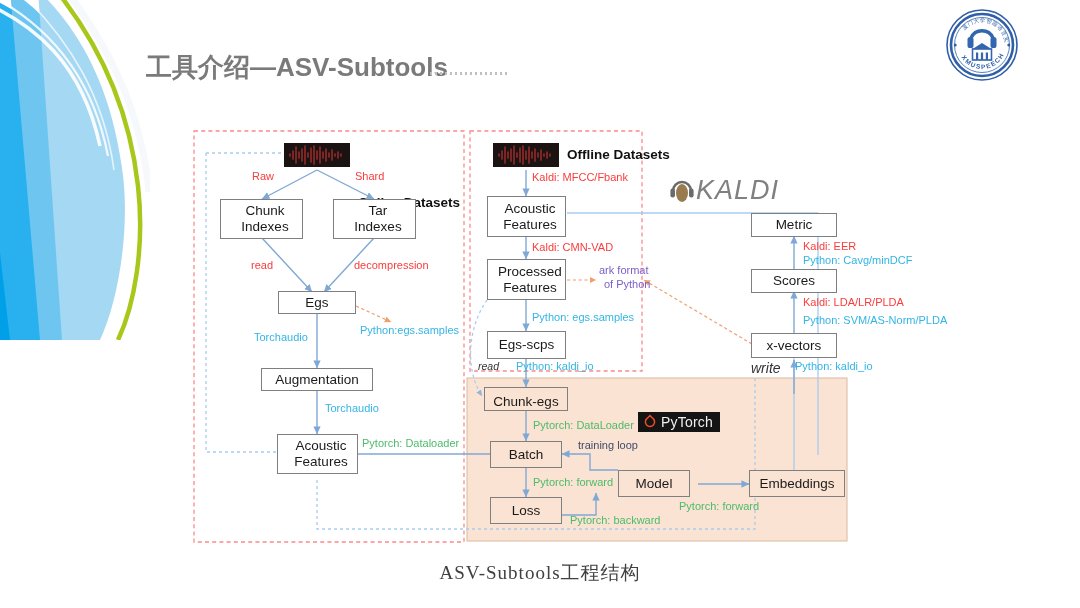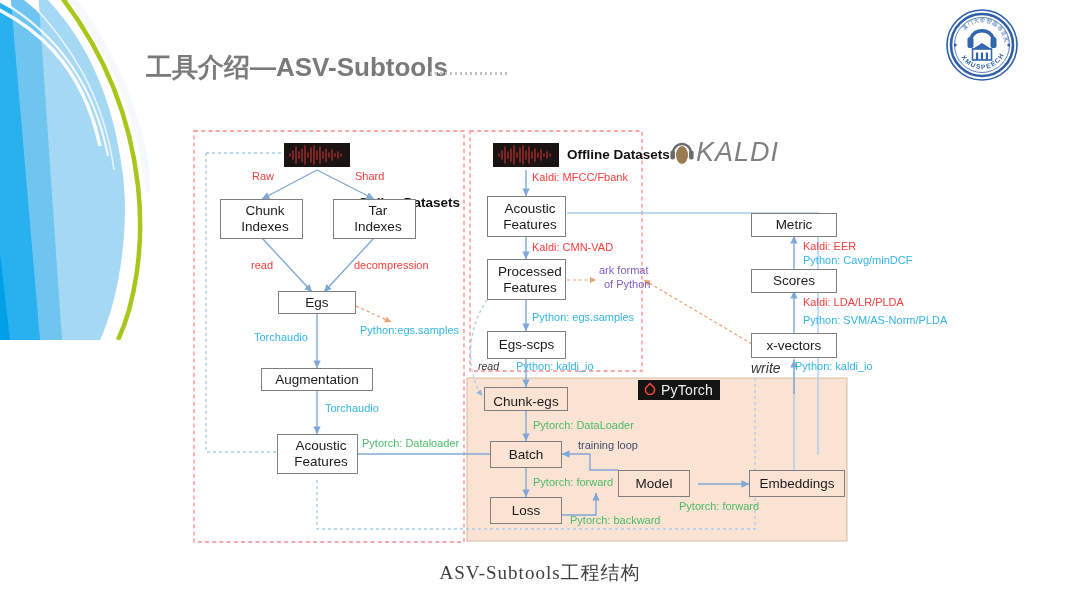--- a/index.html
+++ b/index.html
@@ -51,21 +51,21 @@
   .lbl.purple{color:#7b5fc7;}
   .lbl.navy{color:#3f4c6b;}
   .lbl.ital{font-style:italic;color:#333;}
 
   .hdr{position:absolute;font-size:13.5px;font-weight:bold;color:#111;white-space:nowrap;}
 
   
   .wave{position:absolute;background:#1b1212;display:block;}
 
   
-  .kaldi{position:absolute;display:flex;align-items:flex-end;}
+  .kaldi{position:absolute;display:flex;align-items:flex-end;margin-top:38px;}
   .kaldi-txt{font-size:27px;font-style:italic;color:#808080;letter-spacing:1px;font-family:"Liberation Sans",sans-serif;}
 
   
   .pytorch{
     position:absolute;background:#141414;display:flex;align-items:center;
     padding:2px 7px 2px 5px;
   }
   .pytorch-txt{color:#efefef;font-size:14px;letter-spacing:.2px;}
 
   
@@ -252,21 +252,21 @@
     <div class="kaldi" style="left:668px;top:137px;">
       <svg width="28" height="30" viewBox="0 0 28 30" xmlns="http://www.w3.org/2000/svg">
         <path d="M5,15 a9,9 0 0 1 18,0" fill="none" stroke="#6b6b6b" stroke-width="2.6"></path>
         <ellipse cx="14" cy="17" rx="6" ry="9" fill="#9a7b4f"></ellipse>
         <rect x="2.4" y="12.5" width="4.6" height="9" rx="2.2" fill="#6b6b6b"></rect>
         <rect x="21" y="12.5" width="4.6" height="9" rx="2.2" fill="#6b6b6b"></rect>
       </svg>
       <span class="kaldi-txt">KALDI</span>
     </div>
 
-    <div class="pytorch" style="left:638px;top:380px;">
+    <div class="pytorch" style="left:638px;top:412px;">
       <svg width="14" height="16" viewBox="0 0 14 16" xmlns="http://www.w3.org/2000/svg" style="margin-right:4px;">
         <path d="M7,1.5 L9.6,4.2 a4.6,4.6 0 1 1 -5.2,0 Z" fill="none" stroke="#ee4c2c" stroke-width="1.5"></path>
       </svg>
       <span class="pytorch-txt">PyTorch</span>
     </div>
 
     <div class="node two-line" style="left:220px;top:199px;width:83px;height:40px;">
       <span>Chunk</span>
       <span>Indexes</span>
     </div>

